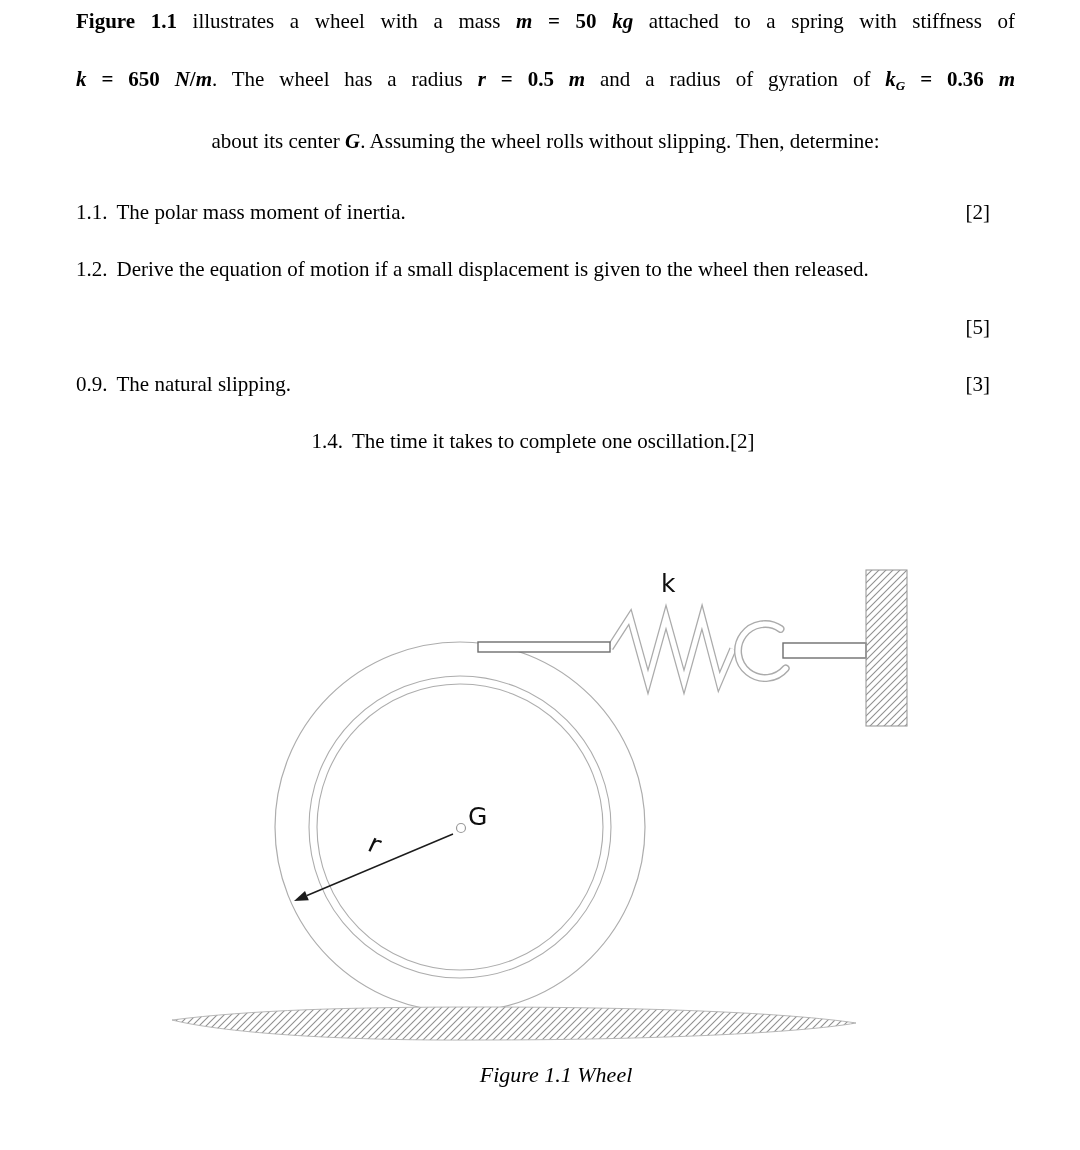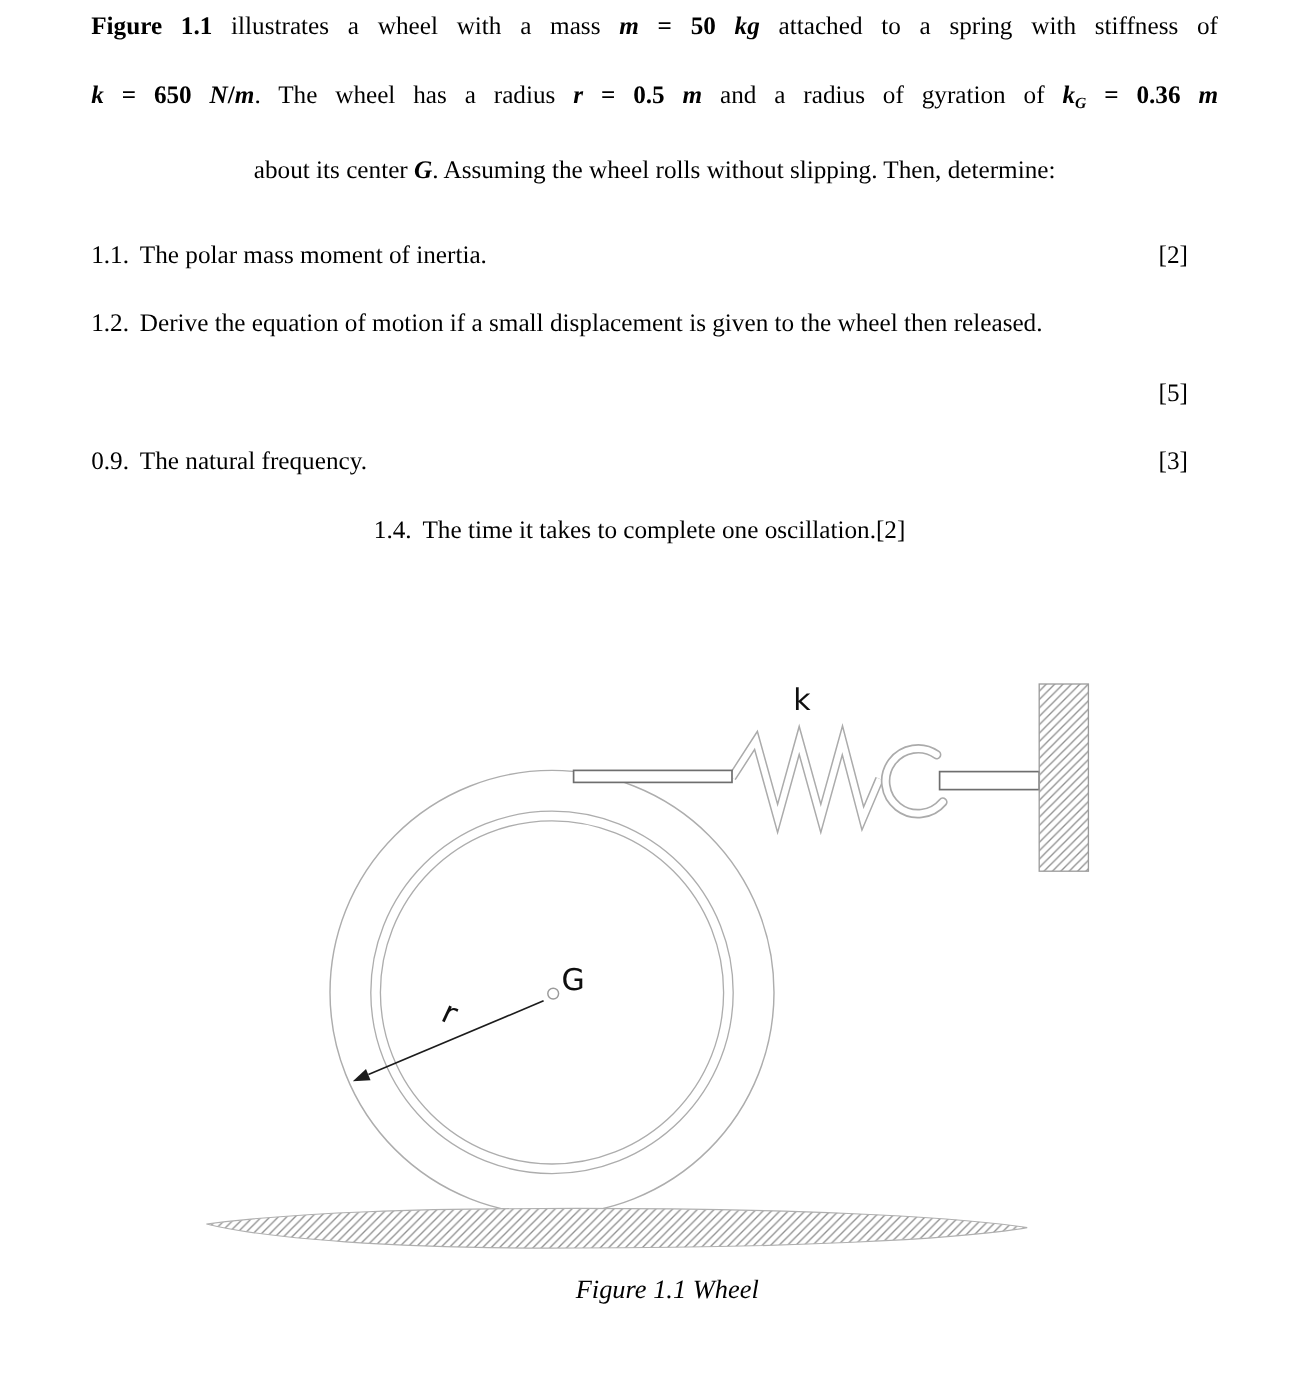--- a/index.html
+++ b/index.html
@@ -57,21 +57,21 @@
     <span class="q-text"><span class="q-num">1.1.</span><span>The polar mass moment of inertia.</span></span>
     <span class="marks">[2]</span>
   </div>
   <div class="q-row q-2">
     <span class="q-text"><span class="q-num">1.2.</span><span>Derive the equation of motion if a small displacement is given to the wheel then released.</span></span>
   </div>
   <div class="q-row q-2b">
     <span class="marks">[5]</span>
   </div>
   <div class="q-row q-3">
-    <span class="q-text"><span class="q-num">0.9.</span><span>The natural frequency.</span></span>
+    <span class="q-text"><span class="q-num">0.9.</span><span>The natural slipping.</span></span>
     <span class="marks">[3]</span>
   </div>
   <div class="q-row q-4">
     <span class="q-text"><span class="q-num">1.4.</span><span>The time it takes to complete one oscillation.</span></span>
     <span class="marks">[2]</span>
   </div>
 
   <svg class="figure-svg" width="1080" height="500" viewBox="0 0 1080 500">
     <defs>
       <pattern id="hatch" patternUnits="userSpaceOnUse" width="7" height="7">

